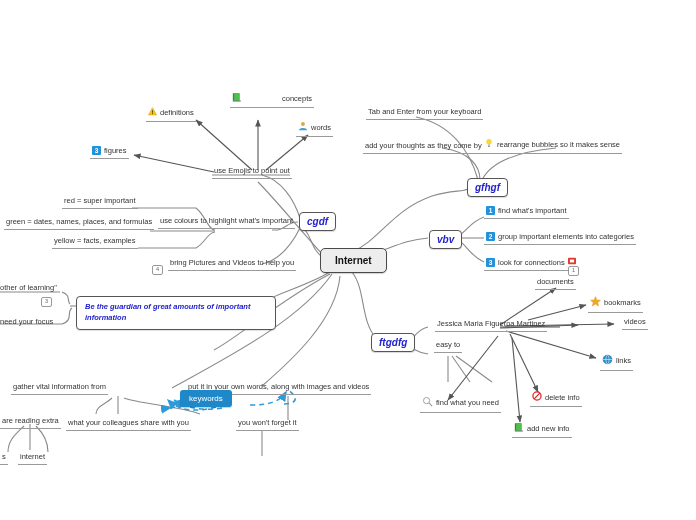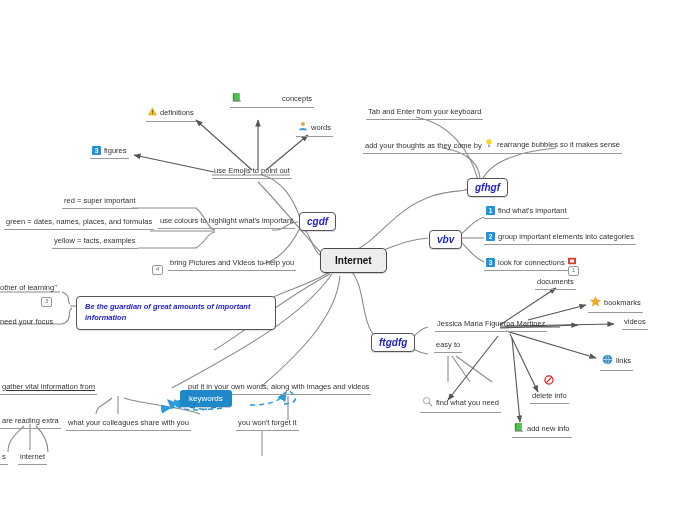--- a/index.html
+++ b/index.html
@@ -378,21 +378,21 @@
   <div class="tnode icony" style="left:420px;top:396px;">
     <span class="ic">
       <svg width="11" height="11" viewBox="0 0 12 12">
           <circle cx="5" cy="5" r="3.4" fill="none" stroke="#9a9a9a" stroke-width="1"></circle>
           <path d="M7.6 7.6 L11 11" stroke="#9a9a9a" stroke-width="1.2"></path>
         </svg>
     </span>
     <span>find what you need</span>
   </div>
 
-  <div class="tnode icony" style="left:530px;top:375px;flex-direction:column;">
+  <div class="tnode icony" style="left:530px;top:391px;">
     <span class="ic">
       <svg width="10" height="10" viewBox="0 0 12 12">
           <circle cx="6" cy="6" r="4.9" fill="#fff" stroke="#e02020" stroke-width="1.5"></circle>
           <path d="M2.6 9.4 L9.4 2.6" stroke="#e02020" stroke-width="1.5"></path>
         </svg>
     </span>
     <span>delete info</span>
   </div>
 
   <div class="tnode icony" style="left:512px;top:422px;">
@@ -414,21 +414,21 @@
   <div class="node" style="left:0px;top:283px;font-size:7.5px;color:#333;">
     <span>other of learning"</span>
   </div>
   <div class="node" style="left:0px;top:317px;font-size:7.5px;color:#333;">
     <span>need your focus</span>
   </div>
   <div class="marker" style="left:41px;top:297px;">
     <span>3</span>
   </div>
 
-  <div class="tnode" style="left:0px;top:382px;text-decoration:underline;">
+  <div class="tnode" style="left:11px;top:382px;">
     <span>gather vital information from</span>
   </div>
 
   <div class="tnode" style="left:0px;top:416px;">
     <span>are reading extra</span>
   </div>
 
   <div class="tnode" style="left:0px;top:452px;">
     <span>s</span>
   </div>

